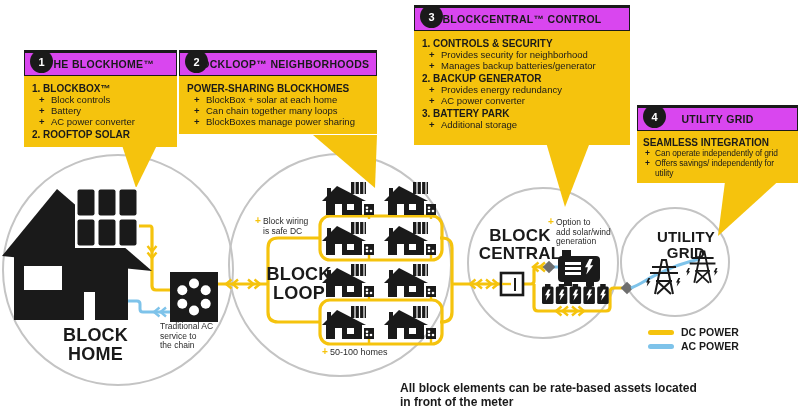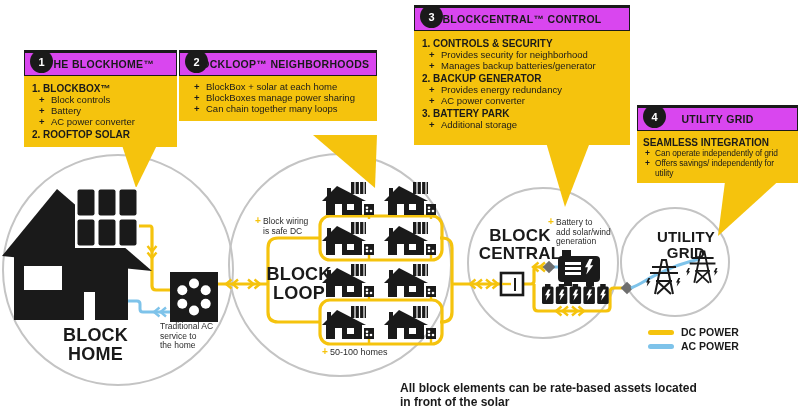--- a/index.html
+++ b/index.html
@@ -227,23 +227,24 @@
         <div class="item bullet">AC power converter</div>
         <div class="item heading">2. ROOFTOP SOLAR</div>
       </div>
   </div>
 
   <div class="callout" id="co2">
     <div class="co-badge">2</div>
     <div class="co-header">BLOCKLOOP™ NEIGHBORHOODS</div>
     <div class="co-body">
 
+    <div class="item heading">POWER-SHARING BLOCKHOMES</div>
         <div class="item bullet">BlockBox + solar at each home</div>
+        <div class="item bullet">Can chain together many loops</div>
         <div class="item bullet">BlockBoxes manage power sharing</div>
-        <div class="item bullet">Can chain together many loops</div>
       </div>
   </div>
 
   <div class="callout" id="co3">
     <div class="co-badge">3</div>
     <div class="co-header">BLOCKCENTRAL™ CONTROL</div>
     <div class="co-body">
 
     <div class="item heading">1. CONTROLS &amp; SECURITY</div>
         <div class="item bullet">Provides security for neighborhood</div>
@@ -285,45 +286,45 @@
   <div class="biglabel" id="label-utility">
 
   <div>UTILITY</div>
       <div>GRID</div>
     </div>
 
   <div class="smallcap" id="cap-trad">
 
   <div>Traditional AC</div>
       <div>service to</div>
-      <div>the home</div>
+      <div>the chain</div>
     </div>
   <div class="smallcap plus" id="cap-wiring">
 
   <div>Block wiring</div>
       <div>is safe DC</div>
     </div>
   <div class="smallcap plus" id="cap-homes">50-100 homes</div>
   <div class="smallcap plus" id="cap-option">
 
-  <div>Battery to</div>
+  <div>Option to</div>
       <div>add solar/wind</div>
       <div>generation</div>
     </div>
 
   <div id="legend">
     <div class="leg-row">
       <div class="leg-bar dc"></div>
       <div class="leg-label">DC POWER</div>
     </div>
     <div class="leg-row">
       <div class="leg-bar ac"></div>
       <div class="leg-label">AC POWER</div>
     </div>
   </div>
 
   <div id="footnote">
 
   <div>All block elements can be rate-based assets located</div>
-      <div>in front of the solar</div>
+      <div>in front of the meter</div>
     </div>
 
 </div>
 
 </body></html>

